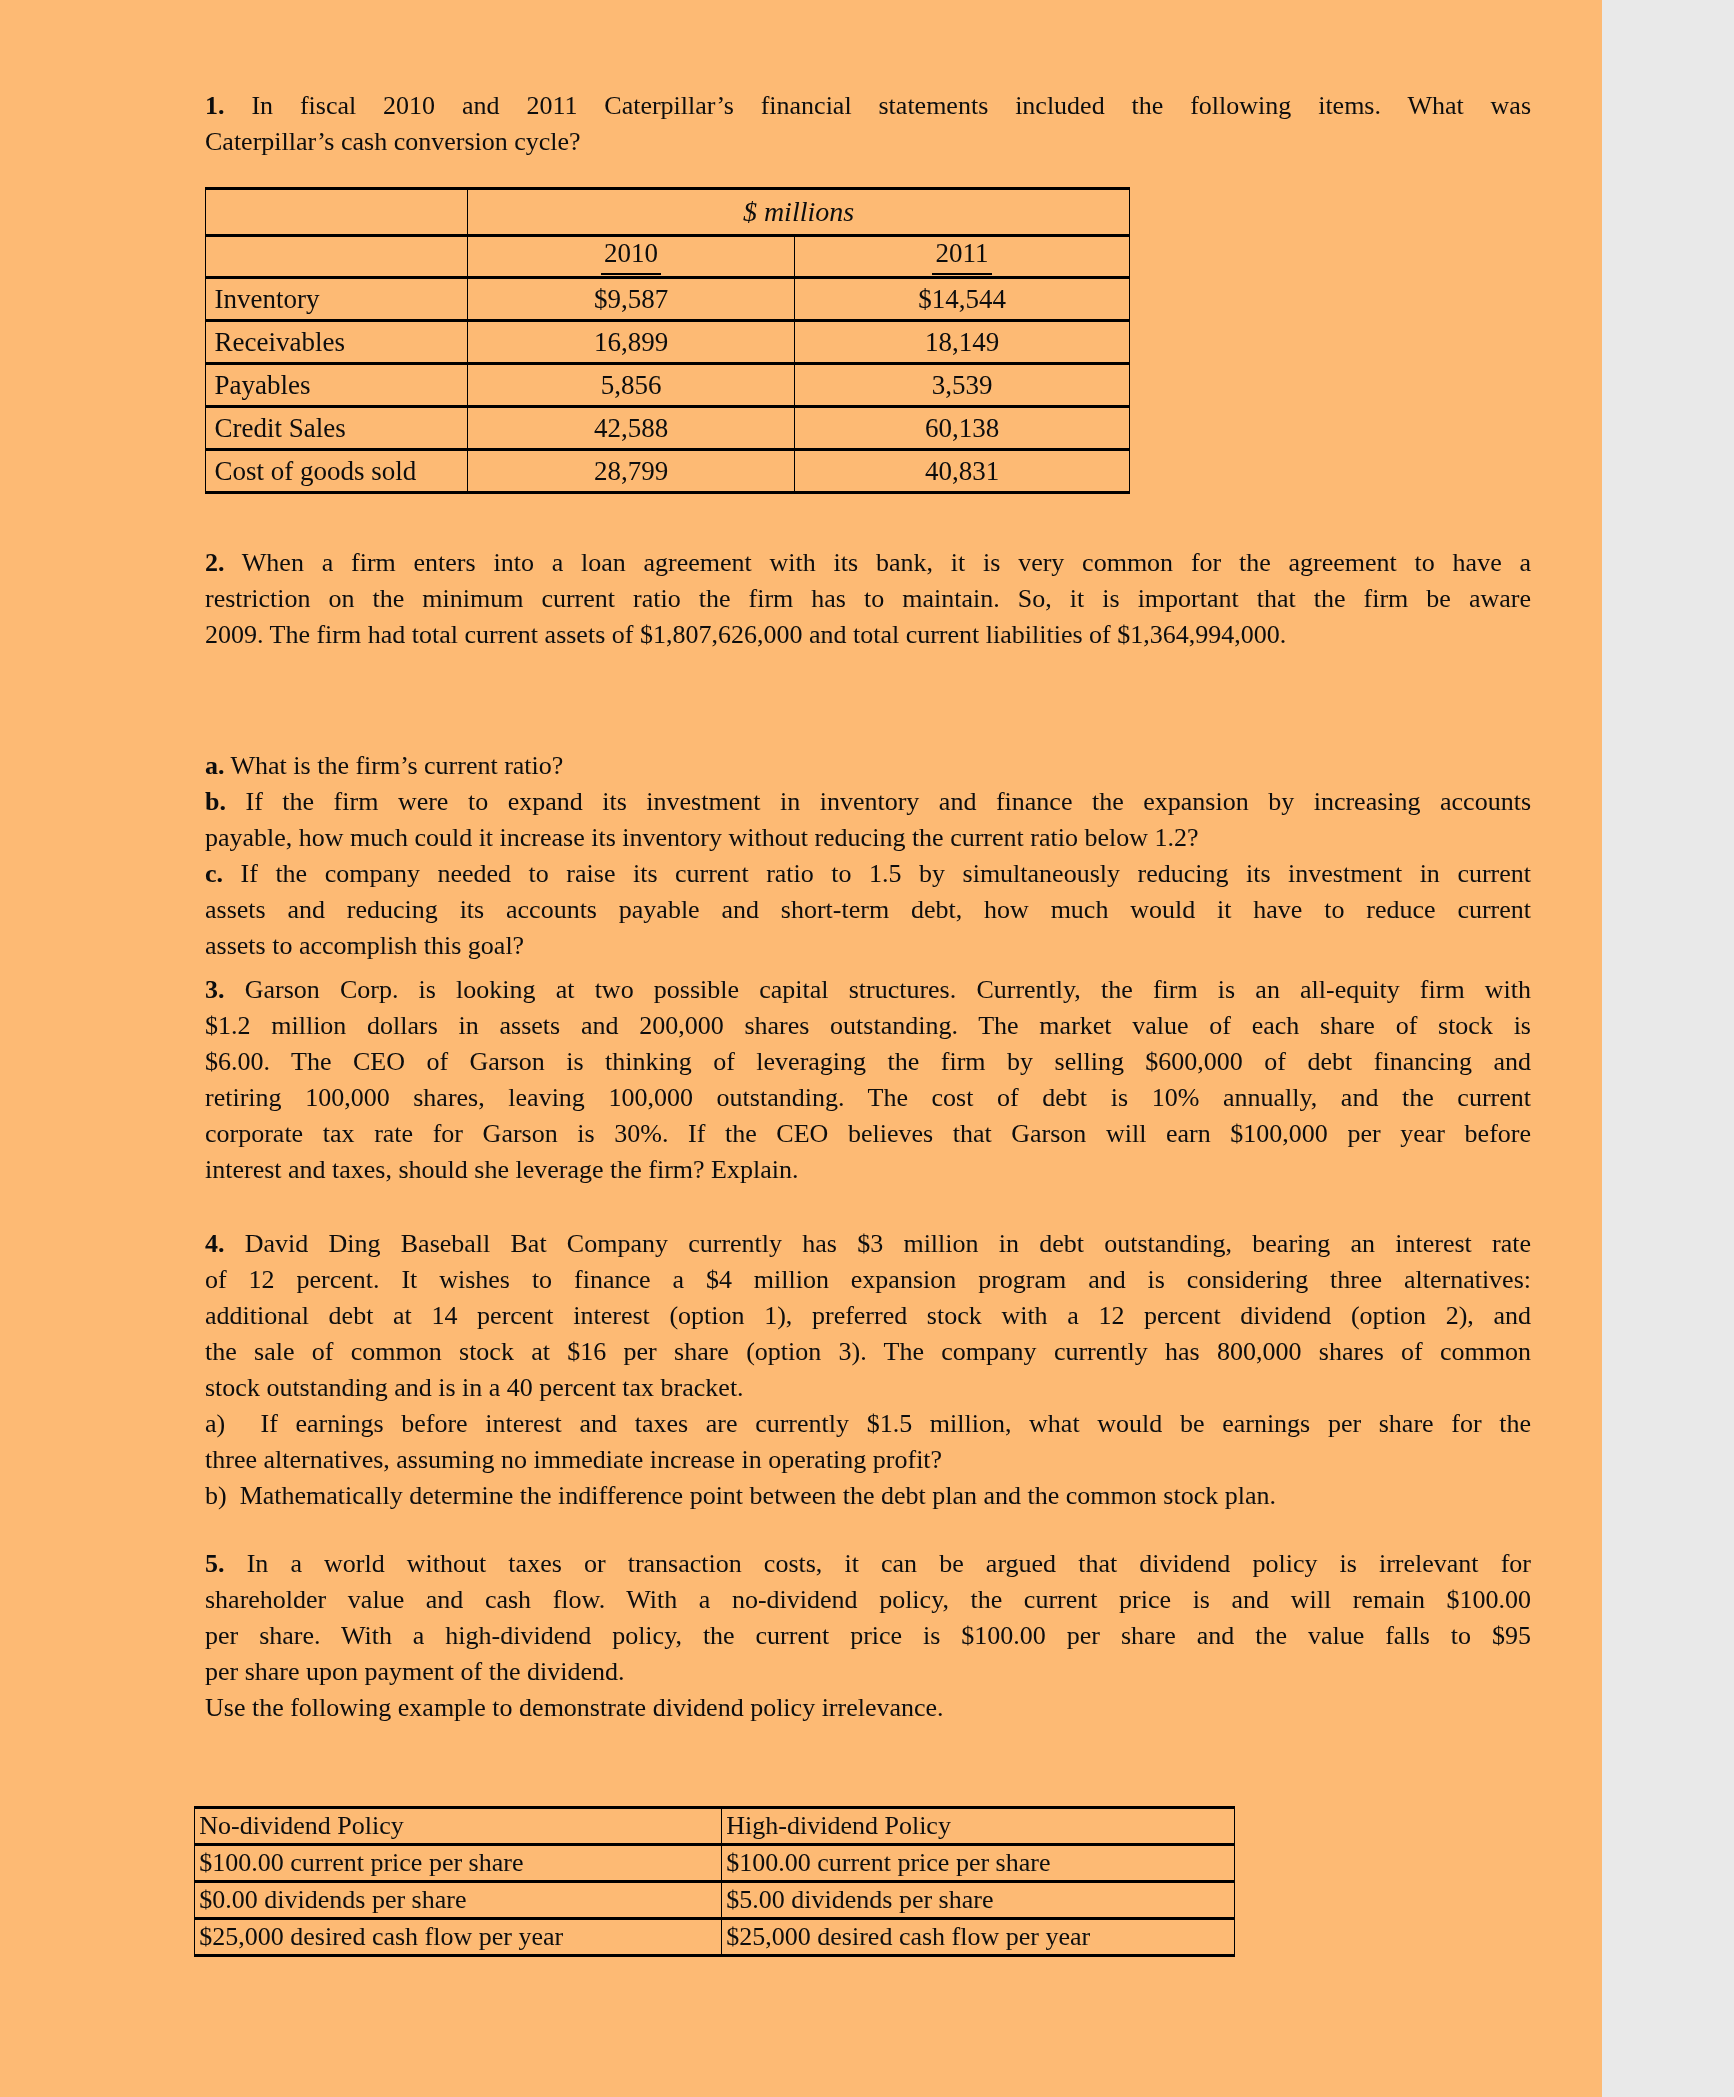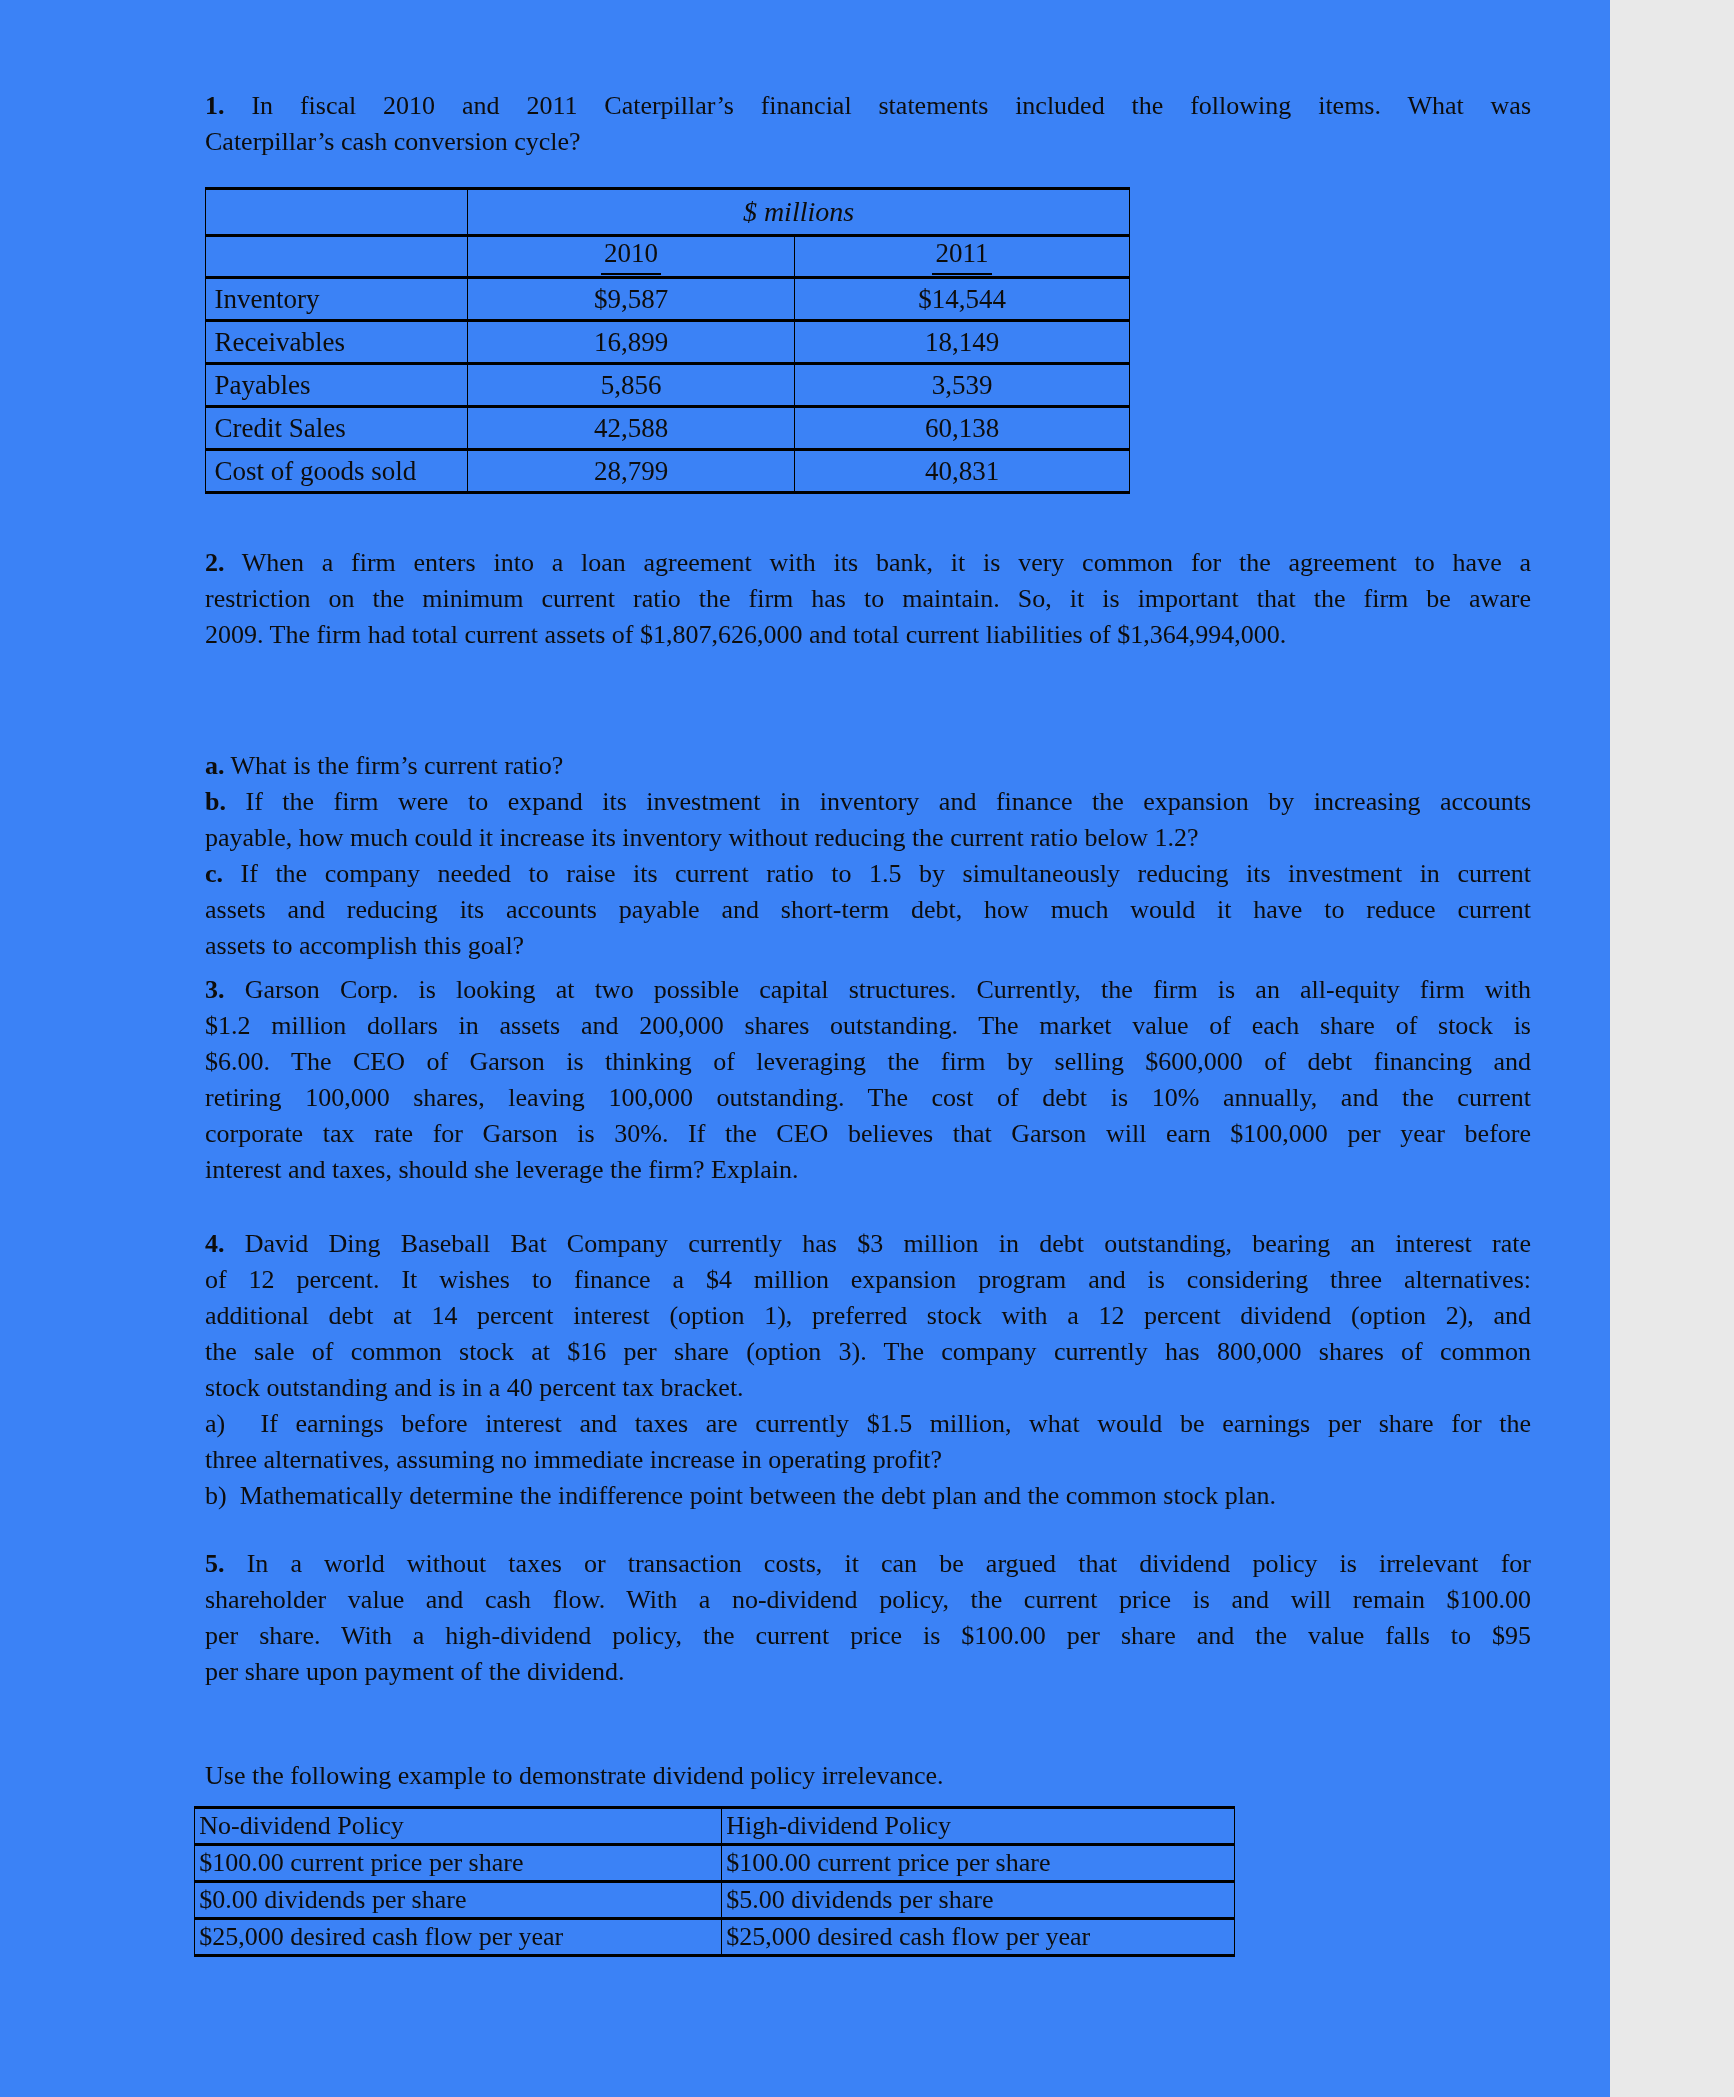--- a/index.html
+++ b/index.html
@@ -1,23 +1,22 @@
 <!DOCTYPE html>
 <html style="font-size:8.5px"><head>
 <meta charset="utf-8">
 <style>
   html,body{margin:0;padding:0;background:#e9e9e9;}
   .page{
     position:relative;
     width:1602px;height:2097px;
-    background:#3b82f6;
+    background:#fdba74;
     font-family:"Liberation Serif","DejaVu Serif",serif;
     color:#0d0d0d;
     overflow:hidden;
-    padding-left:8px;
   }
   .para{position:absolute;width:1326px;left:205px;}
   .line{
     font-size:26px;
     line-height:36px;
     height:36px;
     text-align:left;
     white-space:normal;
     overflow:visible;
   }
@@ -154,21 +153,21 @@
     <div class="line">b)&nbsp; Mathematically determine the indifference point between the debt plan and the common stock plan.</div>
   </div>
 
   <div class="para" style="top:1546px">
     <div class="line fj"><span class="bnum">5.</span> <span>In a world without taxes or transaction costs, it can be argued that dividend policy is irrelevant for</span></div>
     <div class="line fj">shareholder value and cash flow. With a no-dividend policy, the current price is and will remain $100.00</div>
     <div class="line fj">per share. With a high-dividend policy, the current price is $100.00 per share and the value falls to $95</div>
     <div class="line">per share upon payment of the dividend.</div>
   </div>
 
-  <div class="para" style="top:1758px">
+  <div class="para" style="top:1690px">
     <div class="line">Use the following example to demonstrate dividend policy irrelevance.</div>
   </div>
 
   <table id="table2">
     <colgroup>
         <col style="width:527px">
         <col style="width:513px">
       </colgroup>
     <tbody>
       <tr>

